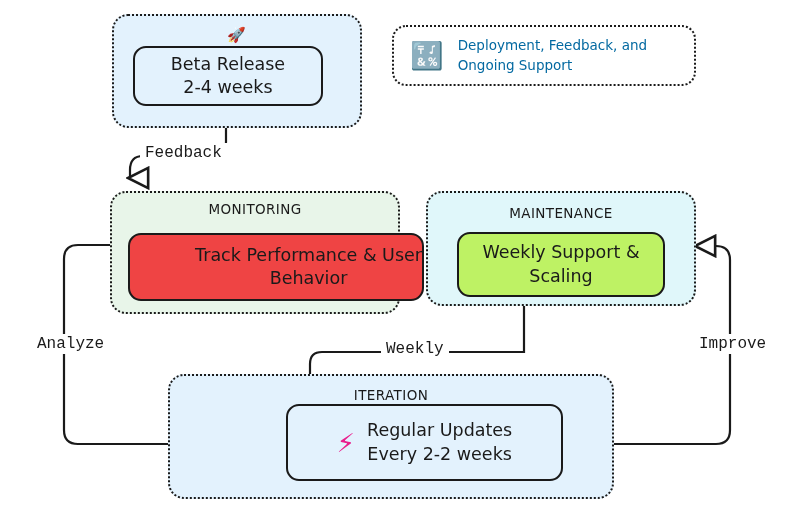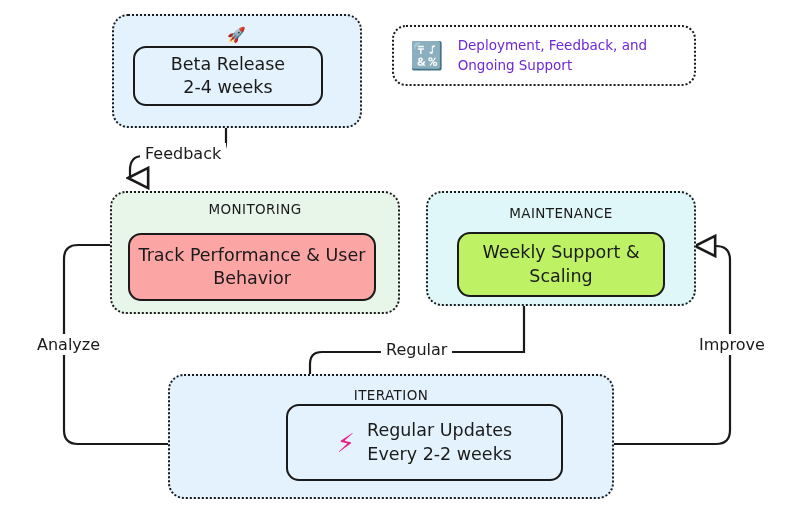--- a/index.html
+++ b/index.html
@@ -89,32 +89,33 @@
     display: flex;
     align-items: center;
     gap: 14px;
     padding: 0 16px;
     z-index: 2;
   }
   #legend .emoji { font-size: 27px; line-height: 1; flex: 0 0 auto; }
   #legend .legend-text {
     font-size: 13.5px;
     line-height: 1.45;
-    color: #6d28d9;
+    color: #0369a1;
   }
 
   
   .edge-label {
     position: absolute;
     background: #ffffff;
     font-size: 16px;
     color: #1a1a1a;
     white-space: nowrap;
     padding: 1px 5px;
     z-index: 4;
+    font-family: Liberation Mono, monospace;
   }
 </style>
 </head>
 <body>
 
 <div id="canvas">
 
   <svg id="edges" viewBox="0 0 793 511" xmlns="http://www.w3.org/2000/svg">
     <defs>
       <marker id="arrow-down" viewBox="0 0 12 12" refX="6" refY="10" markerWidth="11" markerHeight="11" orient="auto-start-reverse">
@@ -137,21 +138,21 @@
       <path d="M 524 296 L 524 352 L 322 352 Q 310 352 310 364 L 310 398" marker-end="url(#arrow-down)"></path>
 
       <path d="M 563 444 L 716 444 Q 730 444 730 430 L 730 260 Q 730 246 716 246 L 697 246" marker-end="url(#arrow-left)"></path>
     </g>
   </svg>
 
   <div class="edge-label" style="left:140px; top:143px;">Feedback</div>
 
   <div class="edge-label" style="left:32px; top:334px;">Analyze</div>
 
-  <div class="edge-label" style="left:381px; top:339px;">Regular</div>
+  <div class="edge-label" style="left:381px; top:339px;">Weekly</div>
 
   <div class="edge-label" style="left:694px; top:334px;">Improve</div>
 
   <div id="legend" style="left:392px; top:25px; width:304px; height:61px;">
     <span class="emoji">🔣</span>
     <span class="legend-text">Deployment, Feedback, and Ongoing Support</span>
   </div>
 
   <div class="group" style="left:112px; top:14px; width:250px; height:114px; background:#e3f2fd;">
     <div class="group-title" style="top:12px;">
@@ -161,21 +162,21 @@
   <div class="node" style="left:133px; top:46px; width:190px; height:60px; background:#e3f2fd;">
     <span class="label">Beta Release
 2-4 weeks</span>
   </div>
 
   <div class="group" style="left:110px; top:191px; width:290px; height:123px; background:#e8f5e9;">
     <div class="group-title" style="top:8px;">
       <span>MONITORING</span>
     </div>
   </div>
-  <div class="node" style="left:128px; top:233px; width:248px; height:68px; background:#fca5a5;">
+  <div class="node" style="left:128px; top:233px; width:296px; height:68px; background:#ef4444;justify-content:flex-end;">
     <span class="label">Track Performance &amp; User
 Behavior</span>
   </div>
 
   <div class="group" style="left:426px; top:191px; width:270px; height:115px; background:#e0f7fa;">
     <div class="group-title" style="top:12px;">
       <span>MAINTENANCE</span>
     </div>
   </div>
   <div class="node" style="left:457px; top:232px; width:208px; height:65px; background:#bef264;">

